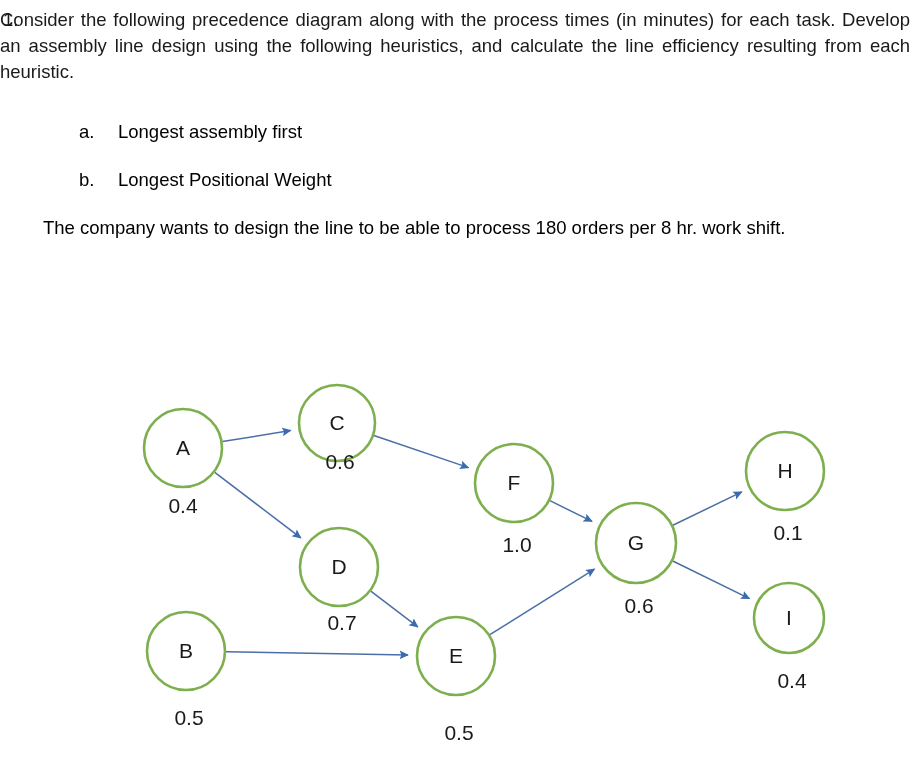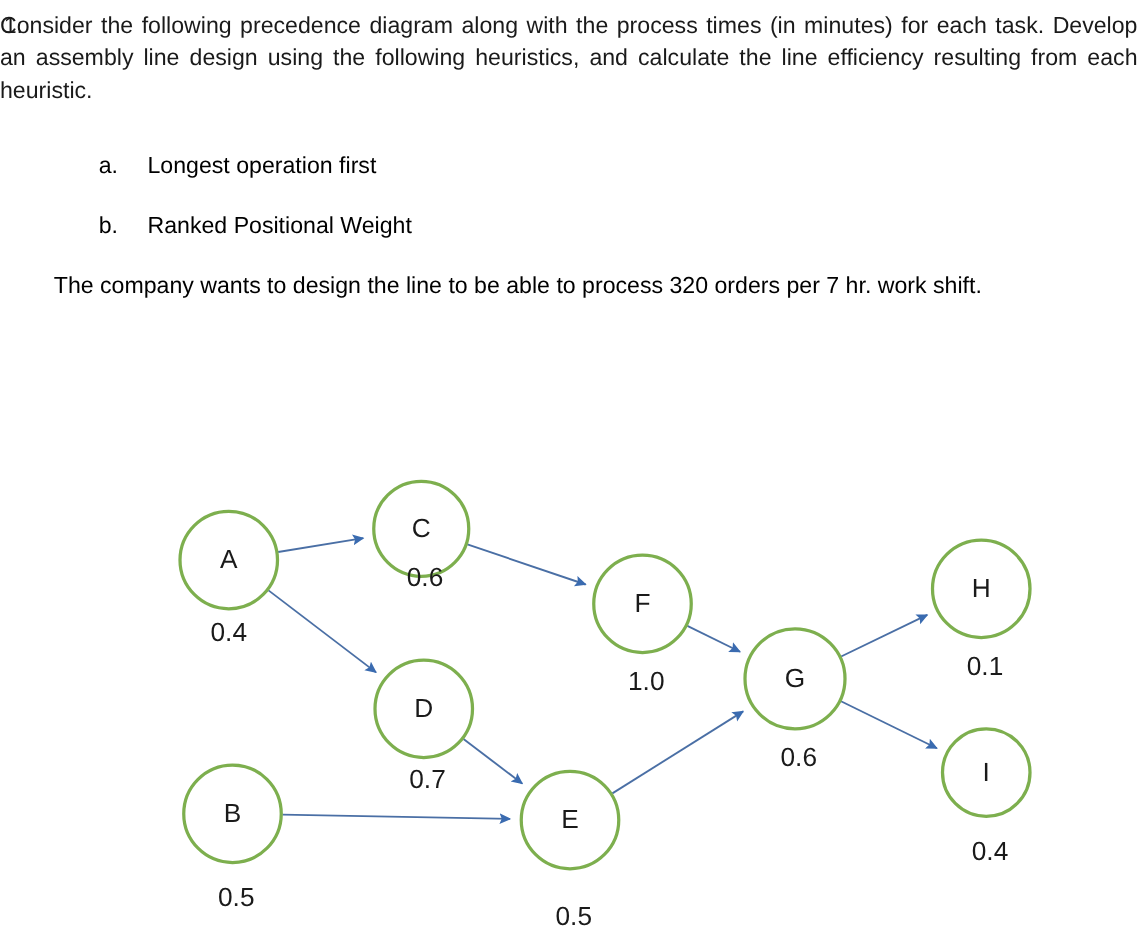--- a/index.html
+++ b/index.html
@@ -124,29 +124,29 @@
 
 <div id="question-block">
 
   <div id="q1-row" class="q-item">
     <span id="q1-marker">1.</span>
     <div id="q1-text">Consider the following precedence diagram along with the process times (in minutes) for each task.  Develop an assembly line design using the following heuristics, and calculate the line efficiency resulting from each heuristic.</div>
   </div>
 
   <div id="q-a-row" class="sub-row">
     <span class="sub-marker">a.</span>
-    <span class="sub-text">Longest operation first</span>
+    <span class="sub-text">Longest assembly first</span>
   </div>
 
   <div id="q-b-row" class="sub-row">
     <span class="sub-marker">b.</span>
-    <span class="sub-text">Ranked Positional Weight</span>
+    <span class="sub-text">Longest Positional Weight</span>
   </div>
 
-  <div id="q-closing">The company wants to design the line to be able to process 320 orders per 7 hr. work shift.</div>
+  <div id="q-closing">The company wants to design the line to be able to process 180 orders per 8 hr. work shift.</div>
 
 </div>
 
 <div id="diagram">
   <svg id="diagram-svg" width="918" height="758" viewBox="0 0 918 758">
     <defs>
       <marker id="arrowhead" markerWidth="7" markerHeight="7" refX="5.6" refY="3" orient="auto" markerUnits="strokeWidth">
         <path d="M0,0.1 L6.2,3 L0,5.9 L1.2,3 Z" fill="#3A6BB0"></path>
       </marker>
     </defs>

